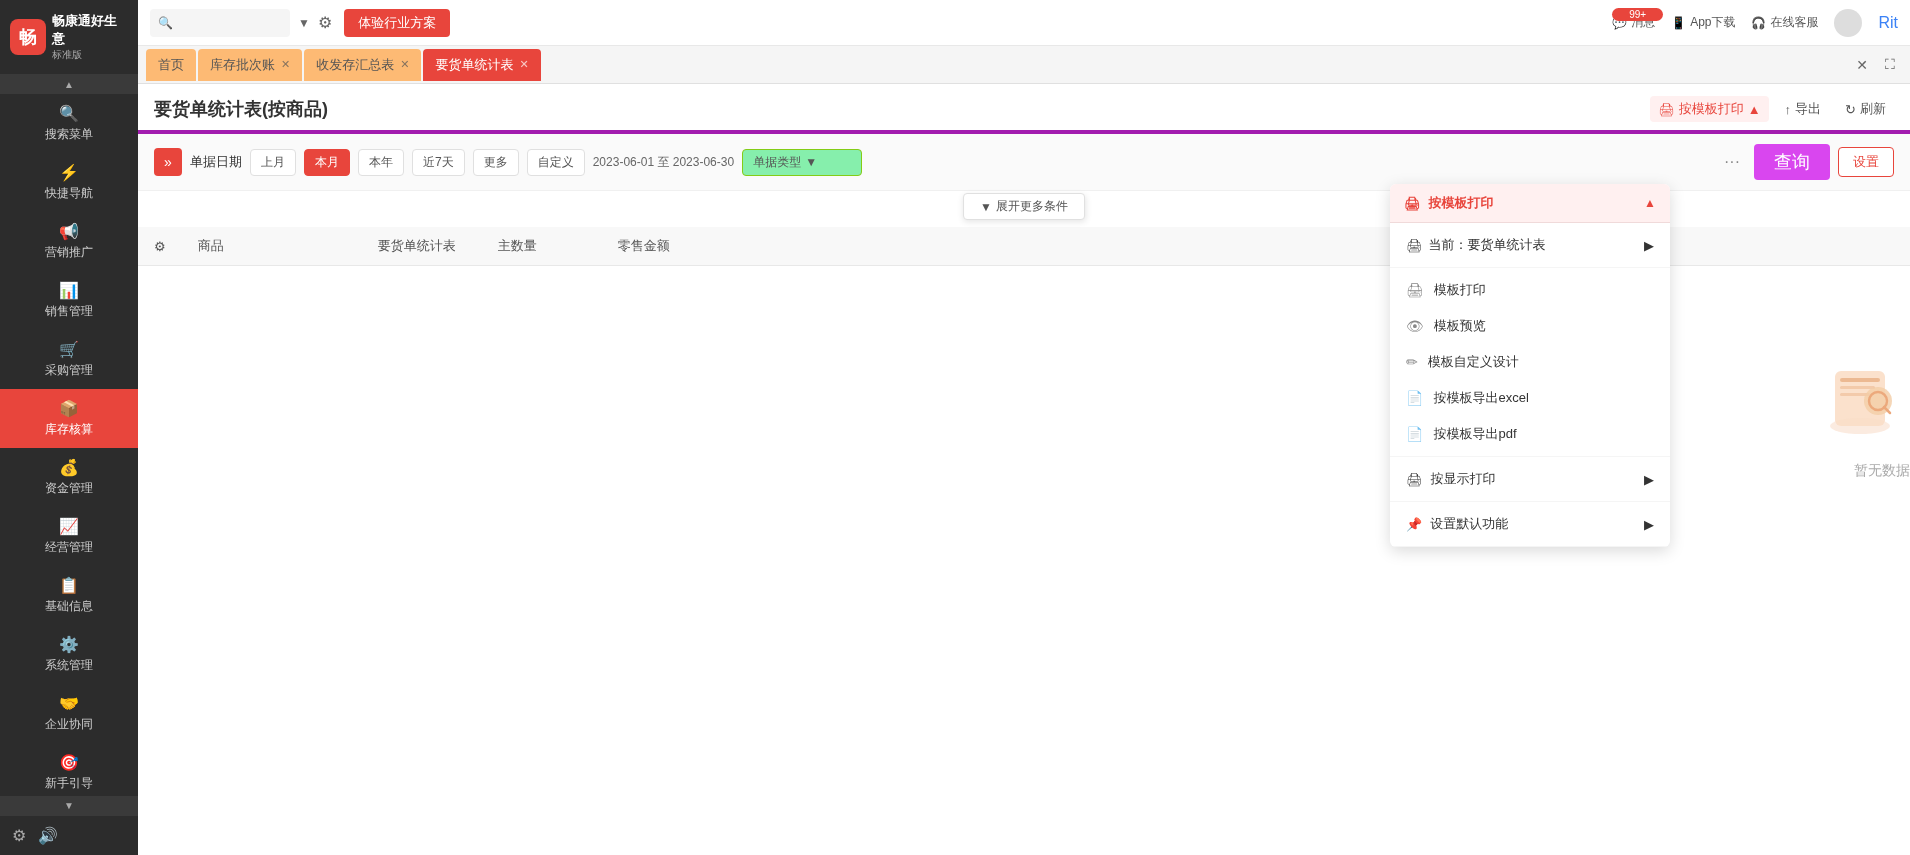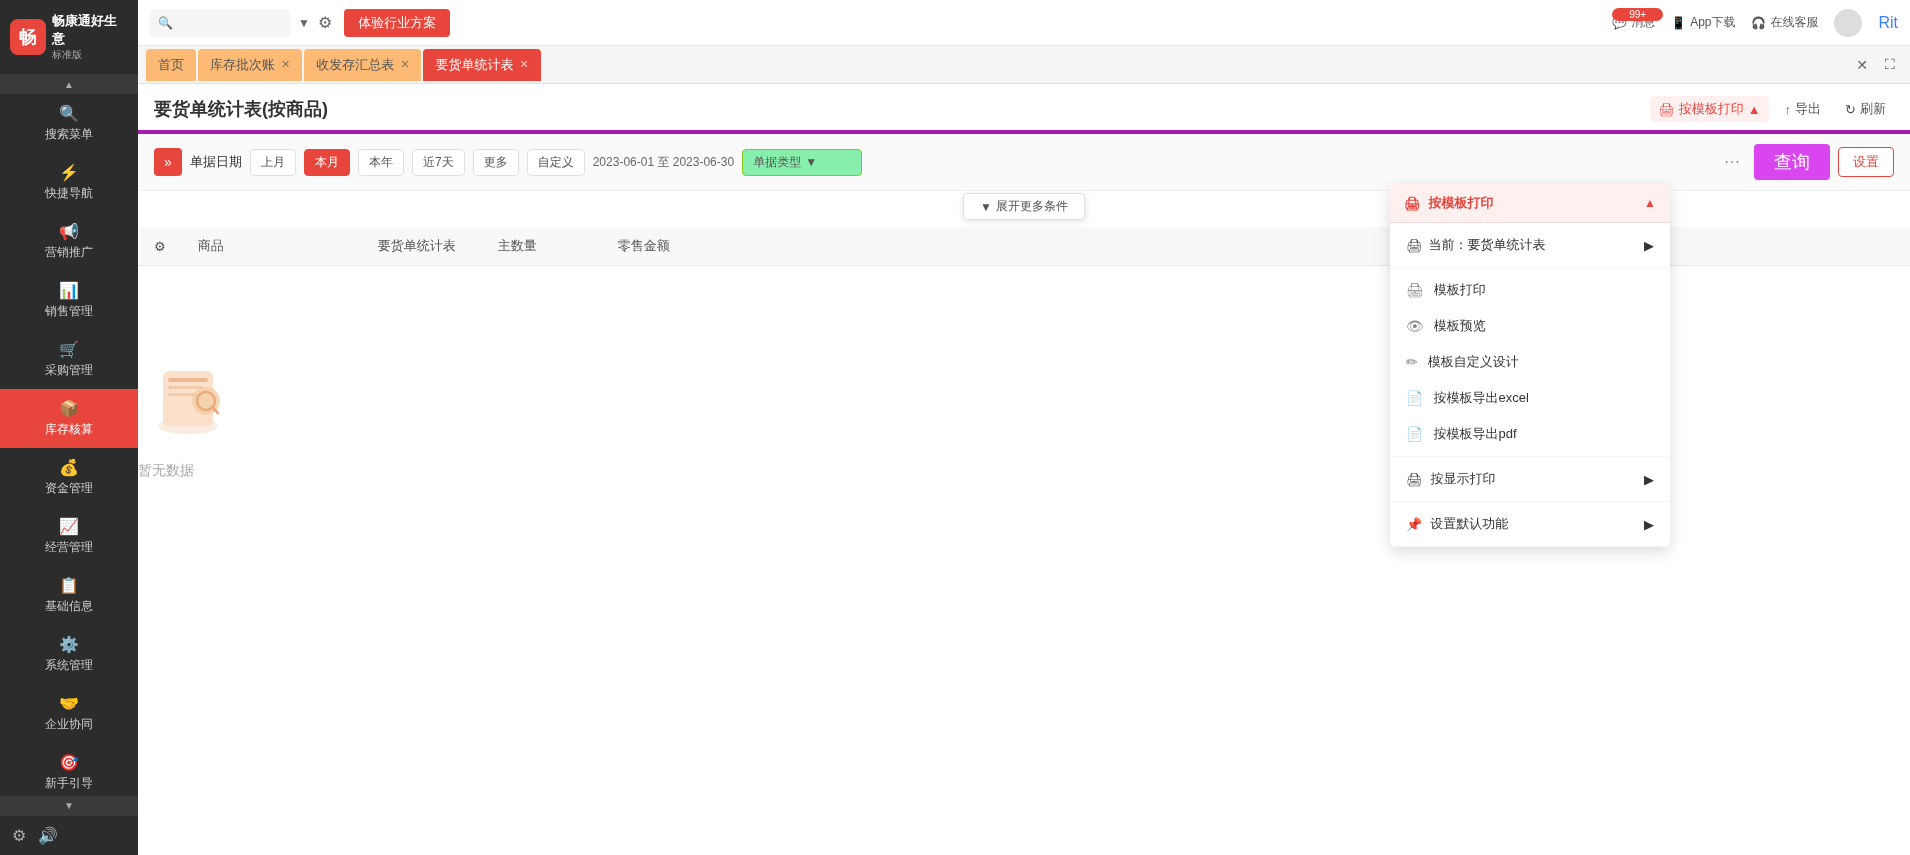--- a/index.html
+++ b/index.html
@@ -342,21 +342,21 @@
     thead th:first-child { width: 40px; text-align: center; }
     .col-product { width: 180px; }
     .col-unit { width: 120px; }
     .col-qty { width: 120px; }
     .col-amount { width: 140px; }
 
     
     .empty-state {
       display: flex;
       flex-direction: column;
-      align-items: flex-start;
+      align-items: flex-end;
       justify-content: center;
       padding: 80px 0;
       color: #aaa;
       font-size: 14px;
     }
     .empty-icon {
       width: 100px;
       height: 100px;
       margin-bottom: 16px;
       opacity: 0.8;

